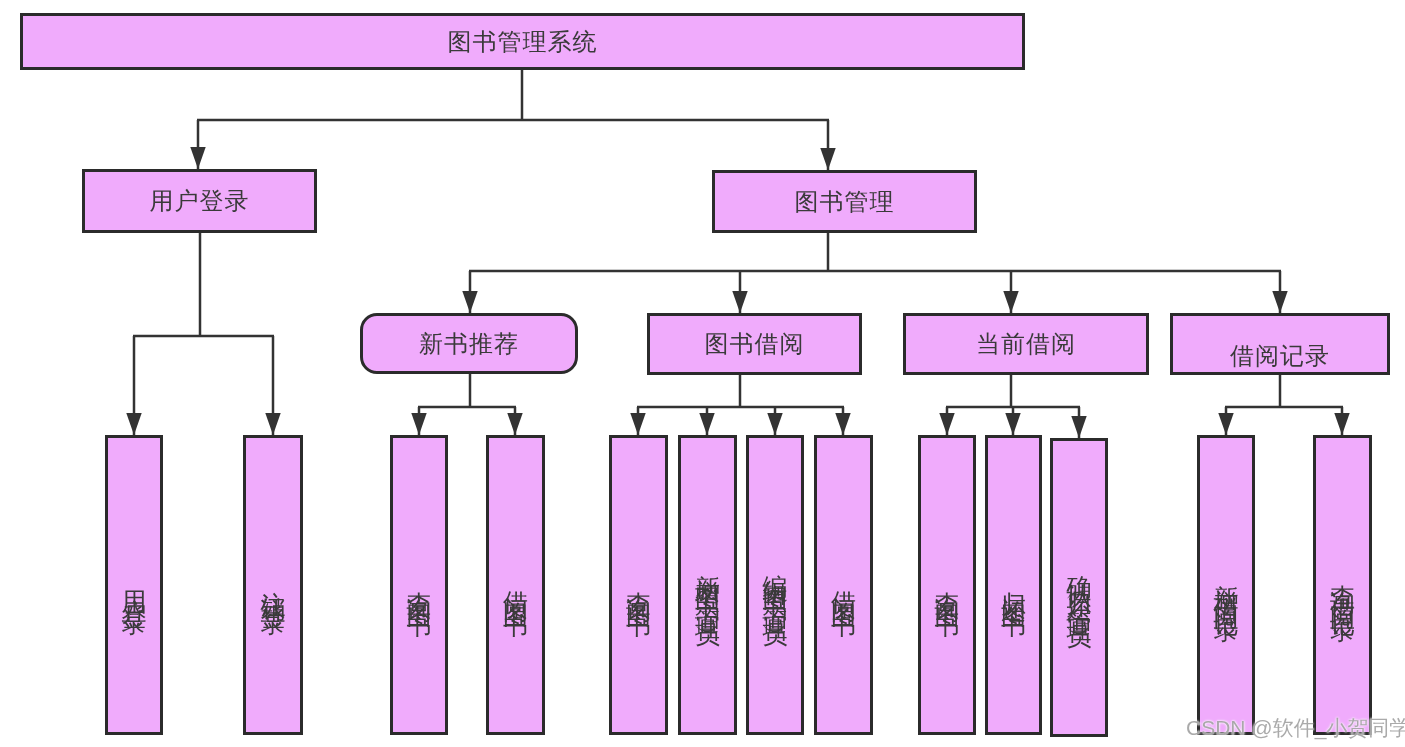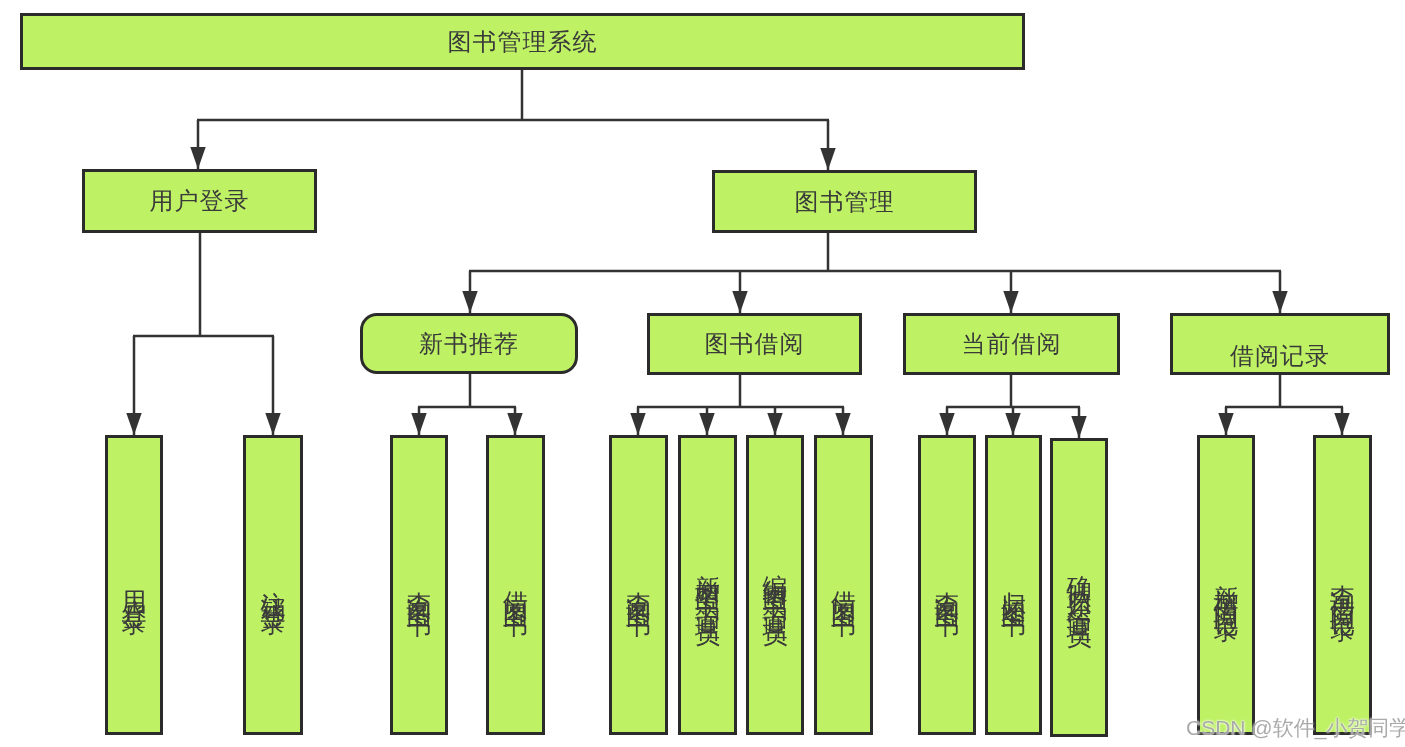--- a/index.html
+++ b/index.html
@@ -13,21 +13,21 @@
   }
   #connectors {
     position: absolute;
     left: 0; top: 0;
     width: 1405px; height: 747px;
     z-index: 1;
   }
   .box {
     position: absolute;
     box-sizing: border-box;
-    background: #bef264;
+    background: #f0abfc;
     border: 3px solid #2b2b2b;
     display: flex;
     align-items: center;
     justify-content: center;
     z-index: 2;
     color: #3a3a3a;
   }
   .hlabel {
     font-size: 24px;
     letter-spacing: 1px;
@@ -123,21 +123,21 @@
   <div class="box" style="left:712px; top:170px; width:265px; height:63px;">
     <span class="hlabel">图书管理</span>
   </div>
 
   <div class="box" style="left:360px; top:313px; width:218px; height:61px;border-radius:17px;">
     <span class="hlabel">新书推荐</span>
   </div>
   <div class="box" style="left:632px; top:313px; width:215px; height:62px;margin-left:15px;">
     <span class="hlabel">图书借阅</span>
   </div>
-  <div class="box" style="left:903px; top:313px; width:217px; height:62px;text-align:center;">
+  <div class="box" style="left:903px; top:313px; width:246px; height:62px;text-align:center;">
     <span class="hlabel">当前借阅</span>
   </div>
   <div class="box" style="left:1170px; top:313px; width:220px; height:62px;align-items:flex-end;">
     <span class="hlabel">借阅记录</span>
   </div>
 
   <div class="box vbox" style="left:105px; width:58px;">
     <span class="vlabel">用户登录</span>
   </div>
   <div class="box vbox" style="left:243px; width:60px;">

